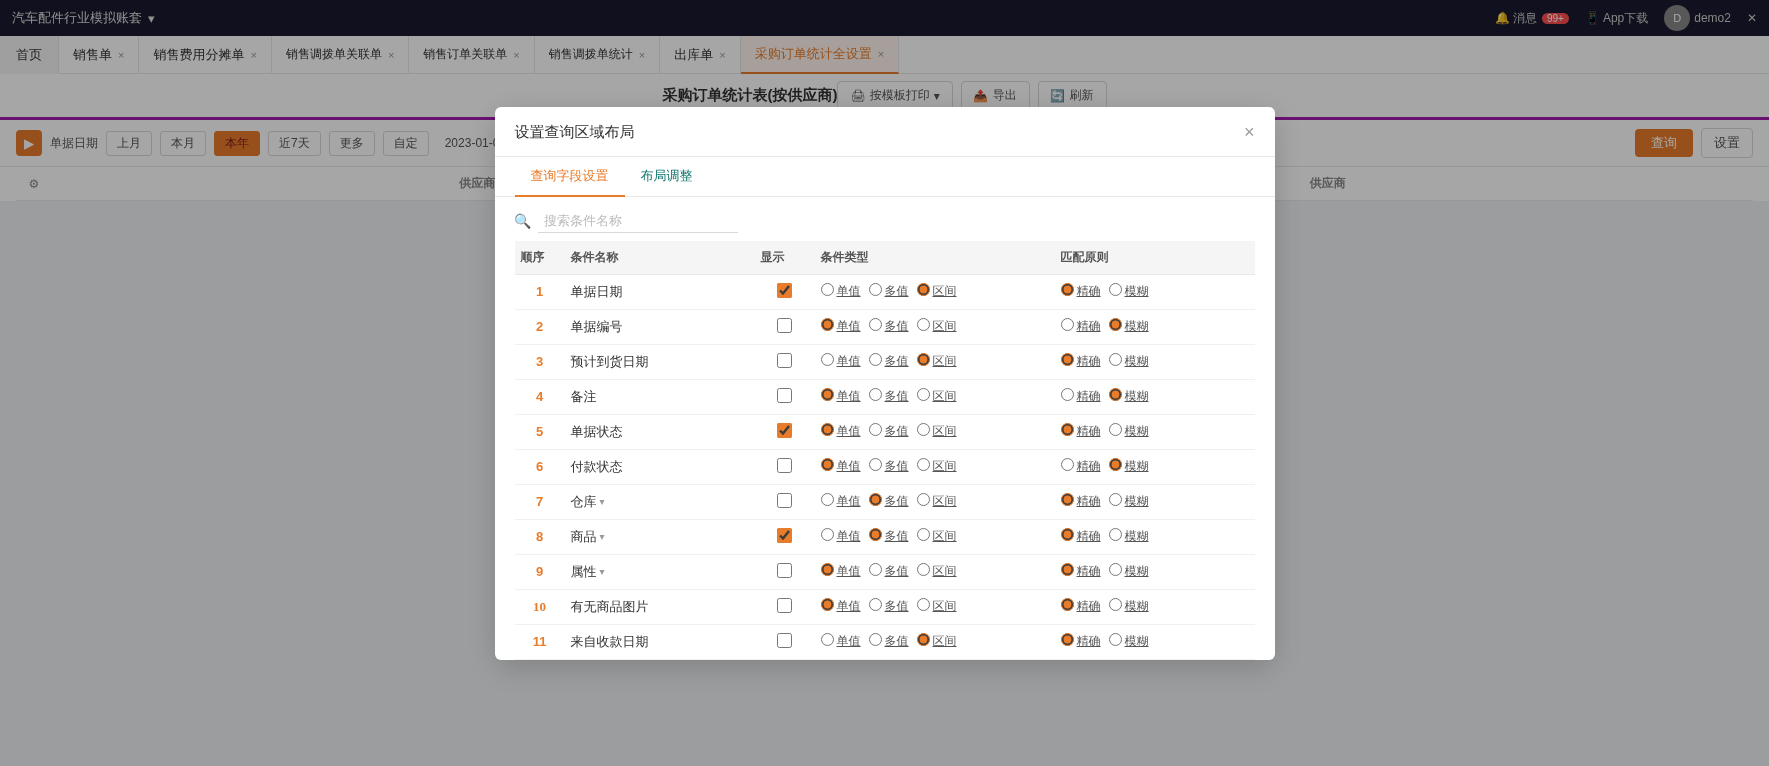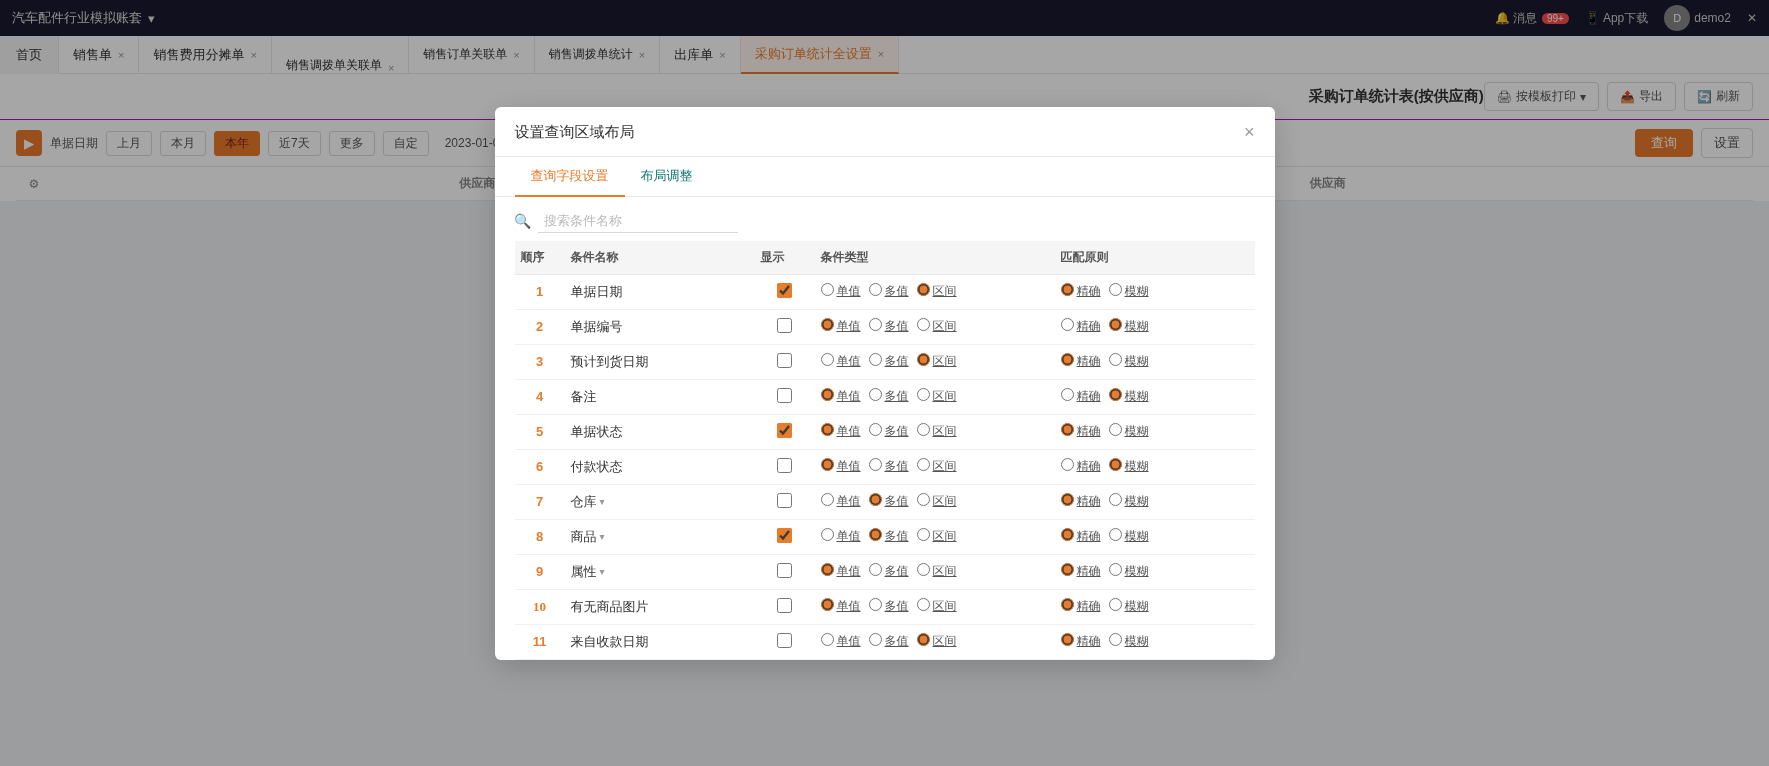--- a/index.html
+++ b/index.html
@@ -45,23 +45,23 @@
     .tab-item.active { color: #e87c2a; border-bottom: 2px solid #e87c2a; }
     .tab-close { margin-left: 6px; color: #999; font-size: 11px; }
     .tab-active-highlight { background: #fff5ee; }
 
     
     .page-header {
       height: 46px;
       background: #fff;
       display: flex;
       align-items: center;
-      justify-content: flex-end;
+      justify-content: center;
       padding: 0 16px;
-      border-bottom: 1px solid #a21caf;
+      border-bottom: 3px solid #a21caf;
     }
     .page-title { font-size: 15px; font-weight: bold; color: #333; }
     .page-actions { display: flex; align-items: center; gap: 8px; }
     .btn { padding: 5px 12px; border-radius: 4px; border: 1px solid #d9d9d9; background: #fff; cursor: pointer; font-size: 12px; color: #555; display: flex; align-items: center; gap: 4px; }
     .btn-outline { background: #fff; color: #555; }
 
     
     .filter-bar {
       background: #fff;
       padding: 8px 16px;
@@ -249,21 +249,21 @@
     <span>首页</span>
   </div>
   <div class="tab-item">
     <span>销售单</span>
     <span class="tab-close">×</span>
   </div>
   <div class="tab-item">
     <span>销售费用分摊单</span>
     <span class="tab-close">×</span>
   </div>
-  <div class="tab-item" style="font-size:12px;align-items:flex-end;">
+  <div class="tab-item" style="font-size:12px;">
     <span>销售调拨单关联单</span>
     <span class="tab-close">×</span>
   </div>
   <div class="tab-item" style="font-size:12px;text-align:right;">
     <span>销售订单关联单</span>
     <span class="tab-close">×</span>
   </div>
   <div class="tab-item" style="font-size:12px;">
     <span>销售调拨单统计</span>
     <span class="tab-close">×</span>

